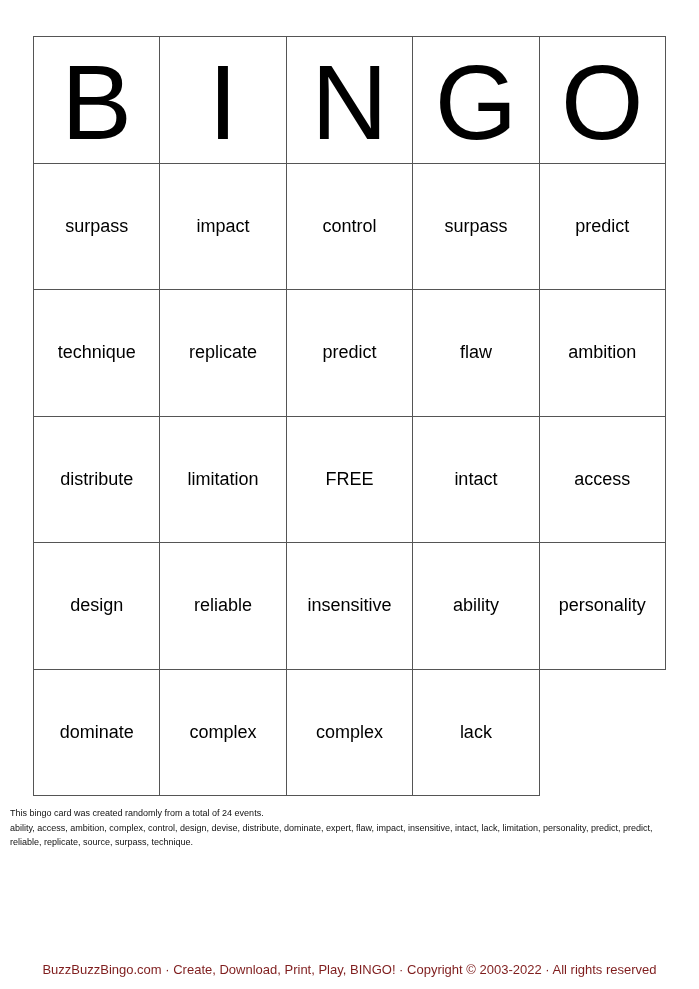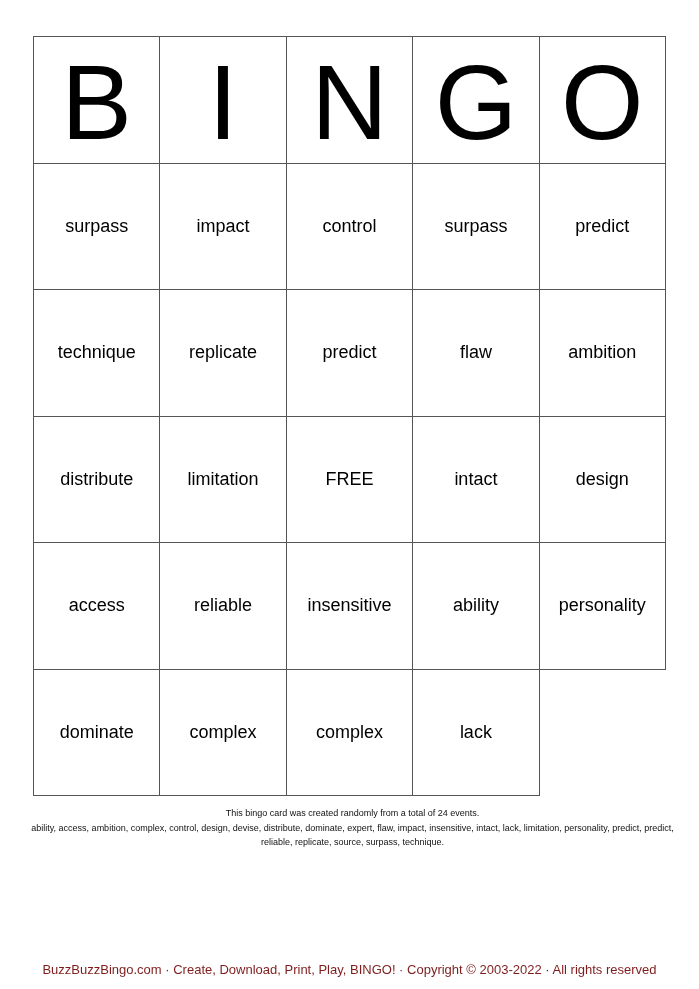--- a/index.html
+++ b/index.html
@@ -5,21 +5,21 @@
   html, body { margin: 0; padding: 0; background: #ffffff; }
   body { width: 699px; height: 989px; position: relative; overflow: hidden;
          font-family: "Liberation Sans", sans-serif; color: #000; }
   .card { position: absolute; left: 33px; top: 36px; width: 633px; height: 760px;
           display: grid; grid-template-columns: repeat(5, 1fr); grid-template-rows: repeat(6, 1fr);
           border-top: 1px solid #555; border-left: 1px solid #555; box-sizing: border-box; }
   .cell { border-right: 1px solid #555; border-bottom: 1px solid #555; box-sizing: border-box;
           display: flex; align-items: center; justify-content: center; text-align: center; }
   .head { font-size: 106px; line-height: 1; padding-top: 4px; }
   .word { font-size: 18px; }
-  .notes { position: absolute; left: 10px; top: 806px; width: 685px; font-size: 9px; line-height: 14.5px; color: #111; text-align: center; }
+  .notes { position: absolute; left: 10px; top: 806px; width: 685px; font-size: 9px; line-height: 14.5px; color: #111; }
   .footer { position: absolute; left: 0; top: 962px; width: 699px; text-align: center; font-size: 13px; color: #7f1d1d; }
 </style>
 </head>
 <body>
 
 <div class="card">
   <div class="cell head">B</div>
   <div class="cell head">I</div>
   <div class="cell head">N</div>
   <div class="cell head">G</div>
@@ -34,23 +34,23 @@
   <div class="cell word">technique</div>
   <div class="cell word">replicate</div>
   <div class="cell word">predict</div>
   <div class="cell word">flaw</div>
   <div class="cell word">ambition</div>
 
   <div class="cell word">distribute</div>
   <div class="cell word">limitation</div>
   <div class="cell word">FREE</div>
   <div class="cell word">intact</div>
+  <div class="cell word">access</div>
+
   <div class="cell word">design</div>
-
-  <div class="cell word">access</div>
   <div class="cell word">reliable</div>
   <div class="cell word">insensitive</div>
   <div class="cell word">ability</div>
 
   <div class="cell word">personality</div>
   <div class="cell word">dominate</div>
   <div class="cell word">complex</div>
   <div class="cell word">complex</div>
   <div class="cell word">lack</div>
 </div>

